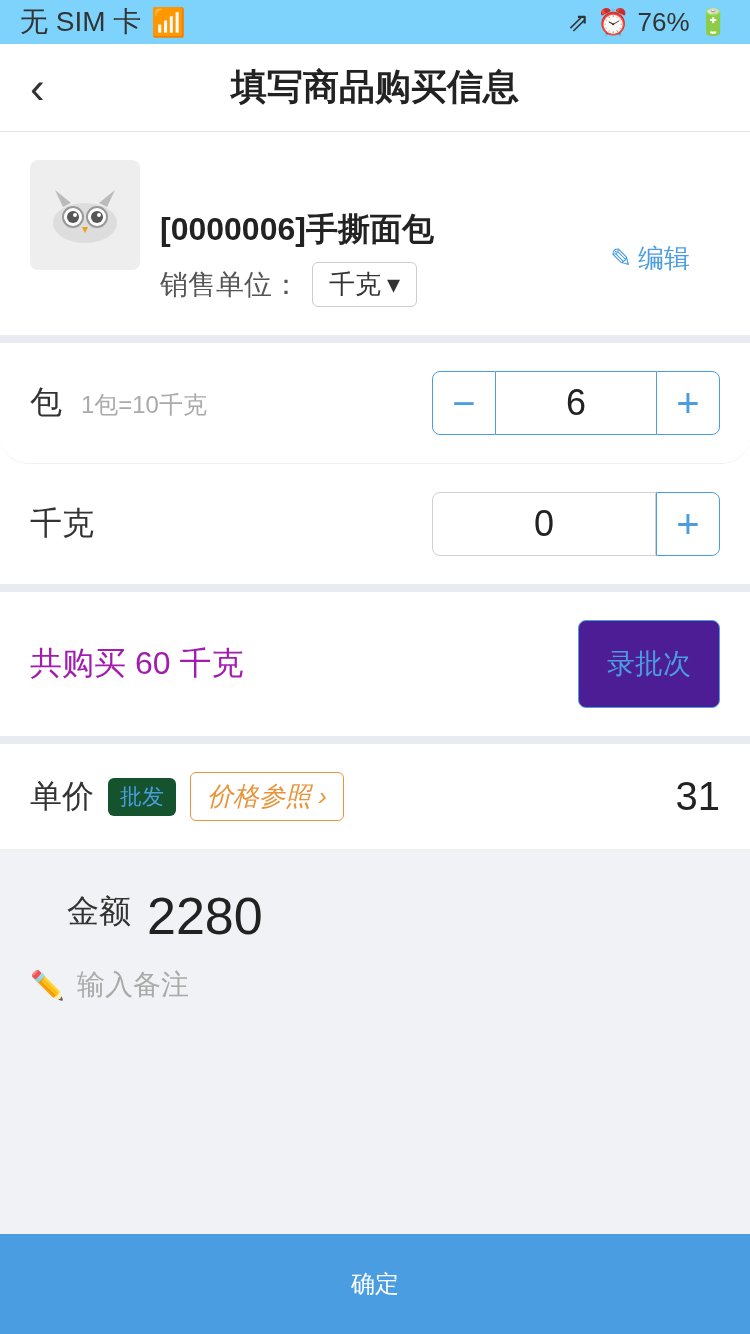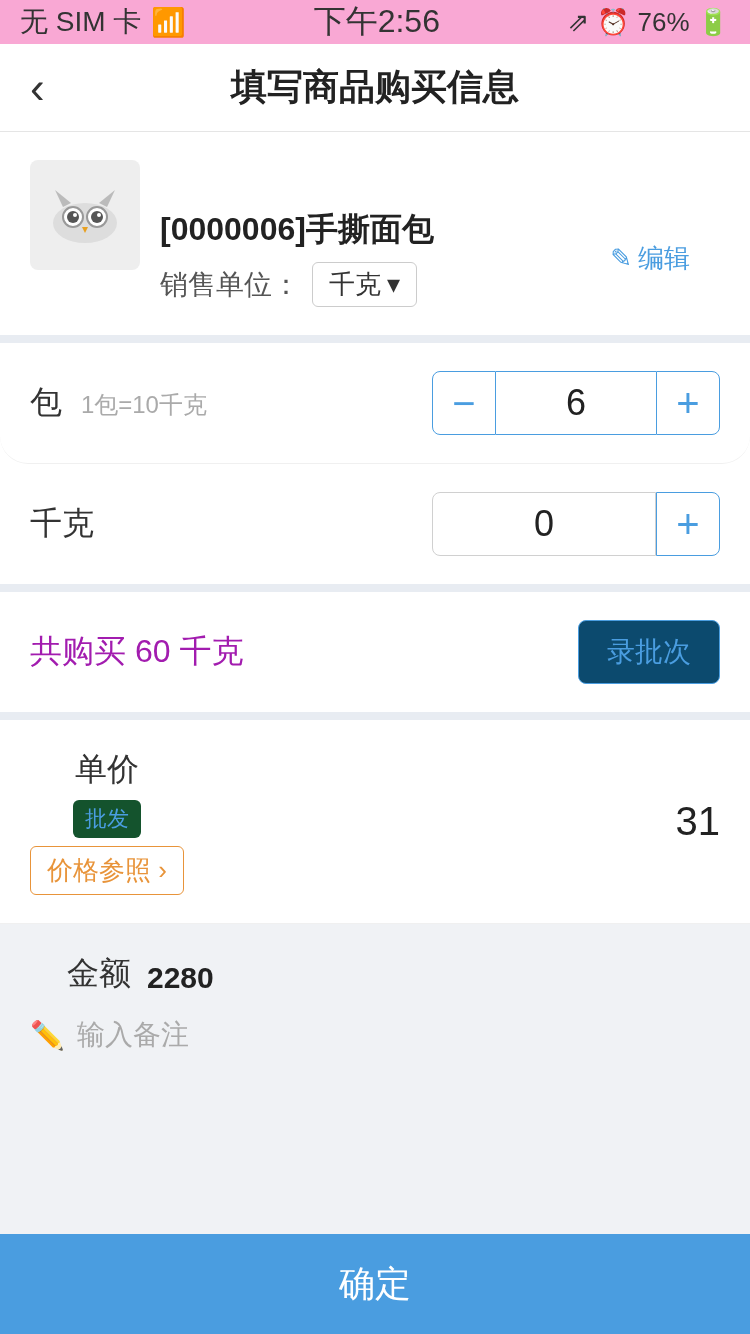--- a/index.html
+++ b/index.html
@@ -10,21 +10,21 @@
       font-family: -apple-system, "PingFang SC", "Helvetica Neue", Arial, sans-serif;
       background: #f0f2f5;
       font-size: 32px;
       color: #333;
     }
 
     
     .status-bar {
       width: 100%;
       height: 44px;
-      background: #f9a8d4;
+      background: #7dd3fc;
       display: flex;
       align-items: center;
       justify-content: space-between;
       padding: 0 20px;
       font-size: 28px;
       color: #333;
     }
     .status-left { display: flex; align-items: center; gap: 10px; }
     .status-center { font-size: 32px; font-weight: 500; }
     .status-right { display: flex; align-items: center; gap: 8px; font-size: 26px; }
@@ -209,40 +209,39 @@
       border-bottom: 8px solid #e8ecf2;
     }
     .summary-text {
       font-size: 32px;
       color: #a21caf;
     }
     .batch-btn {
       border: 1px solid #4a9de0;
       color: #4a9de0;
       font-size: 28px;
-      padding: 12px 28px;
+      padding: 24px 28px;
       border-radius: 8px;
-      background: #0c4a6e;
+      background: #4c1d95;
       cursor: pointer;
     }
 
     
     .price-section {
       background: #fff;
       padding: 28px 30px;
       display: flex;
       align-items: center;
       justify-content: space-between;
       border-bottom: 1px solid #f0f0f0;
     }
     .price-left {
       display: flex;
       align-items: center;
-      gap: 8px;
-      flex-direction: column;
+      gap: 14px;
     }
     .price-label { font-size: 32px; color: #333; }
     .tag-pi {
       background: #14532d;
       color: #4a9de0;
       font-size: 22px;
       padding: 4px 12px;
       border-radius: 6px;
       text-align: center;
     }
@@ -250,40 +249,41 @@
       border: 1px solid #e8943a;
       color: #e8943a;
       font-size: 26px;
       padding: 6px 16px;
       border-radius: 6px;
       background: #fff;
       display: flex;
       align-items: center;
       gap: 4px;
       cursor: pointer;
+      font-style: italic;
     }
     .price-value {
       font-size: 40px;
       color: #222;
       font-weight: 400;
     }
 
     
     .amount-section {
       background: #f0f2f5;
       padding: 28px 30px 20px;
     }
     .amount-row {
       display: flex;
       align-items: center;
       gap: 16px;
       margin-bottom: 20px;
     }
     .amount-label { font-size: 32px; color: #333; margin-left: 37px; }
-    .amount-value { font-size: 30px; color: #222; font-weight: 700; margin-top: 8px; }
+    .amount-value { font-size: 52px; color: #222; font-weight: 400; margin-top: 8px; }
     .remark-row {
       display: flex;
       align-items: center;
       gap: 12px;
       color: #aaa;
       font-size: 28px;
     }
     .pencil-icon { font-size: 28px; }
 
     
@@ -294,33 +294,32 @@
       width: 750px;
       height: 100px;
       background: #4a9de0;
       display: flex;
       align-items: center;
       justify-content: center;
       cursor: pointer;
     }
     .confirm-btn-text {
       color: #fff;
-      font-size: 36px;
+      font-size: 24px;
       font-weight: 500;
     }
   </style>
 </head>
 <body>
 
 <div class="status-bar">
   <div class="status-left">
     <span>无 SIM 卡</span>
     <span>📶</span>
   </div>
-  <div class="status-center">下午2:56</div>
   <div class="status-right">
     <span>⇗</span>
     <span>⏰</span>
     <span>76%</span>
     <span>🔋</span>
   </div>
 </div>
 
 <div class="nav-bar">
   <span class="nav-back">‹</span>

